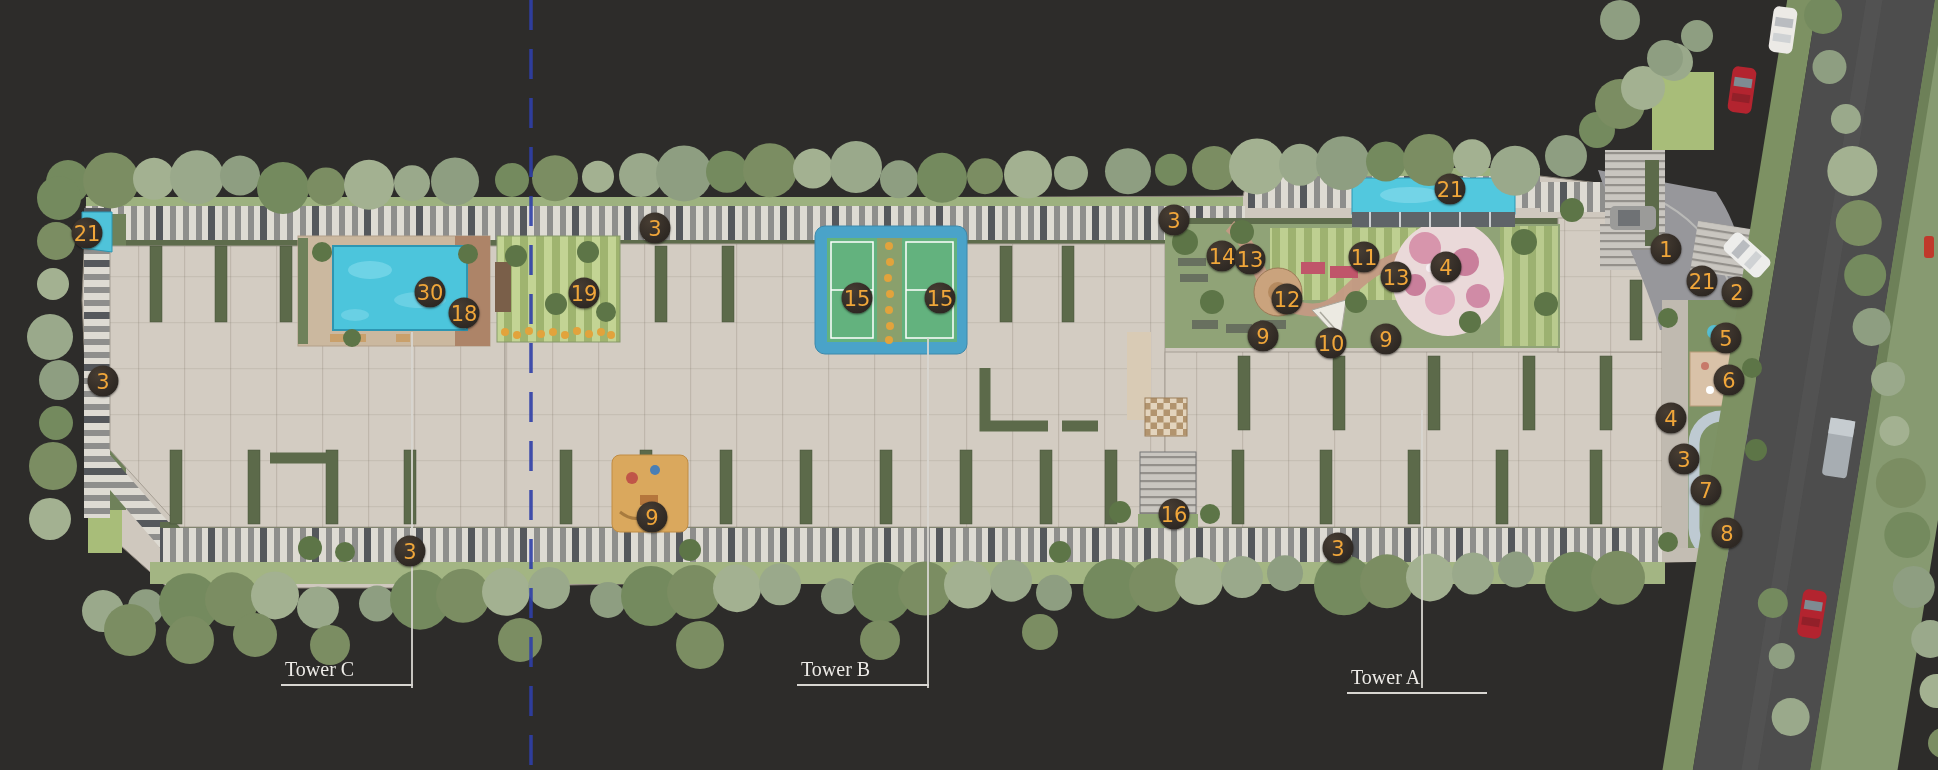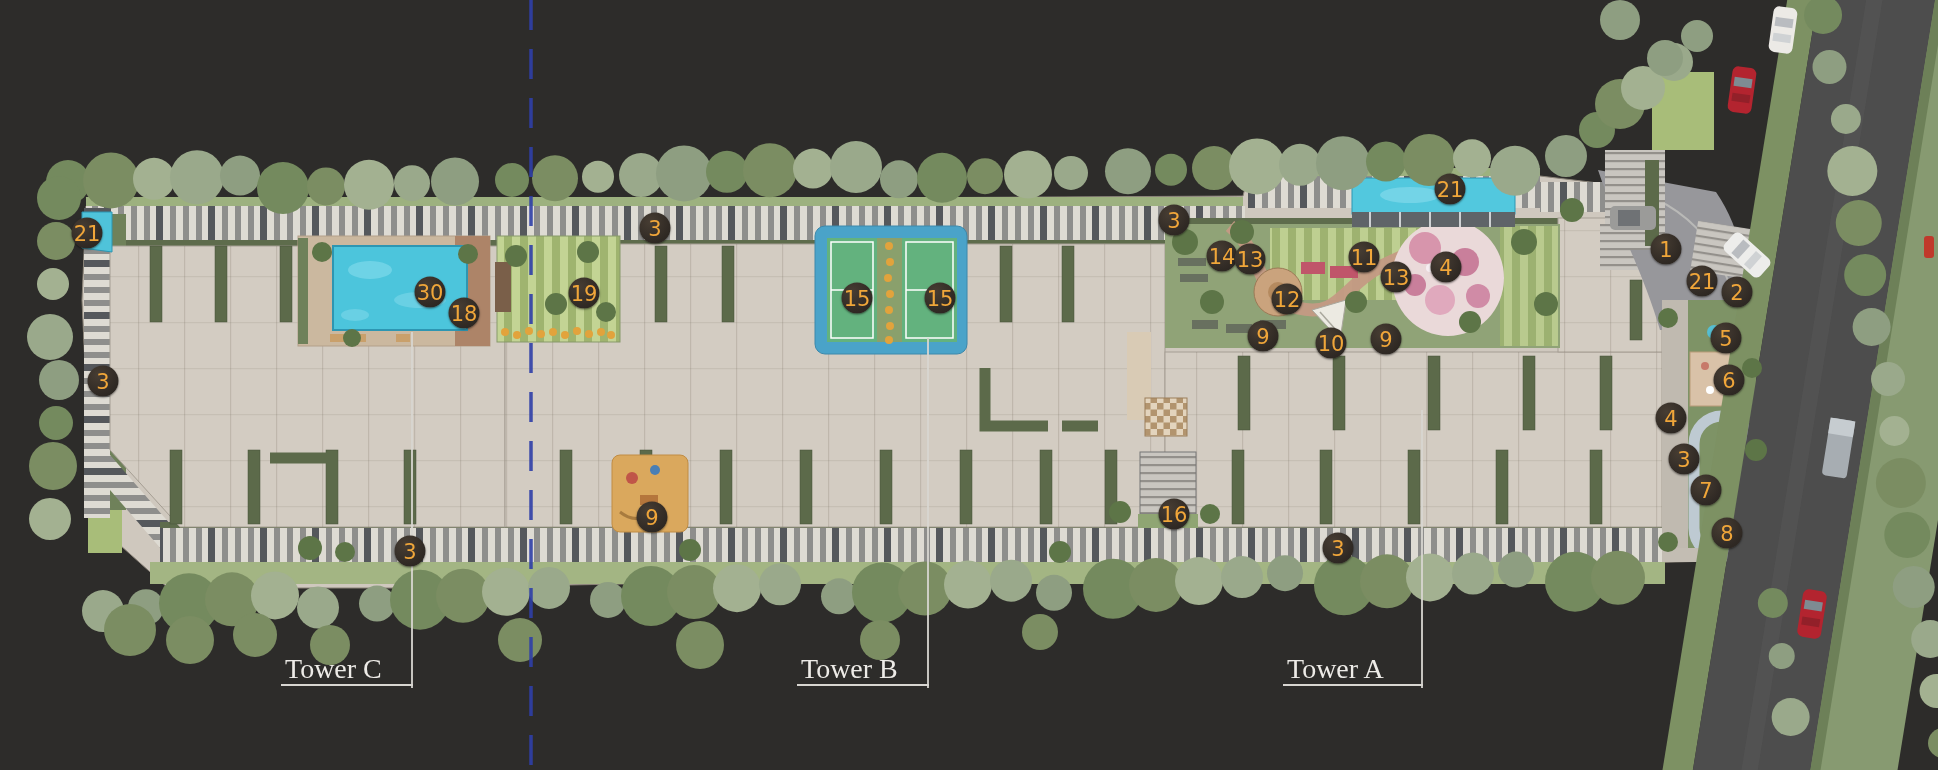--- a/index.html
+++ b/index.html
@@ -2,25 +2,25 @@
 <html><head>
 <meta charset="utf-8">
 <style>
   html,body{margin:0;padding:0;background:#2d2c2a;}
   .canvas{position:relative;width:1938px;height:770px;background:#2d2c2a;overflow:hidden;
           font-family:"Liberation Sans",sans-serif;}
   .canvas svg{position:absolute;left:0;top:0;}
   .page-title{position:absolute;left:74px;top:72px;font-family:"Liberation Serif",serif;
           font-size:33px;font-weight:400;letter-spacing:2.5px;color:#f3f2ef;white-space:nowrap;}
   .tower-label{position:absolute;top:652px;height:34px;line-height:34px;
-          font-family:"Liberation Serif",serif;font-size:28px;color:#edebe7;
+          font-family:"Liberation Serif",serif;font-size:20px;color:#edebe7;
           border-bottom:2px solid #d8d6d1;padding:0 0 2px 4px;box-sizing:border-box;}
   .label-c{left:281px;width:132px;}
   .label-b{left:797px;width:132px;}
-  .label-a{left:1283px;width:140px;}
+  .label-a{left:1347px;width:140px;margin-top:8px;}
   .marker{position:absolute;width:31px;height:31px;border-radius:50%;
           background:radial-gradient(circle at 35% 30%, #473d33, #2e2823 72%);
           color:#f0a63a;font-family:"DejaVu Sans",sans-serif;font-weight:normal;font-size:21px;
           display:flex;align-items:center;justify-content:center;
           transform:translate(-50%,-50%);box-shadow:0 1px 2px rgba(0,0,0,.5);
           user-select:none;cursor:pointer;}
 </style>
 </head>
 <body>
 

